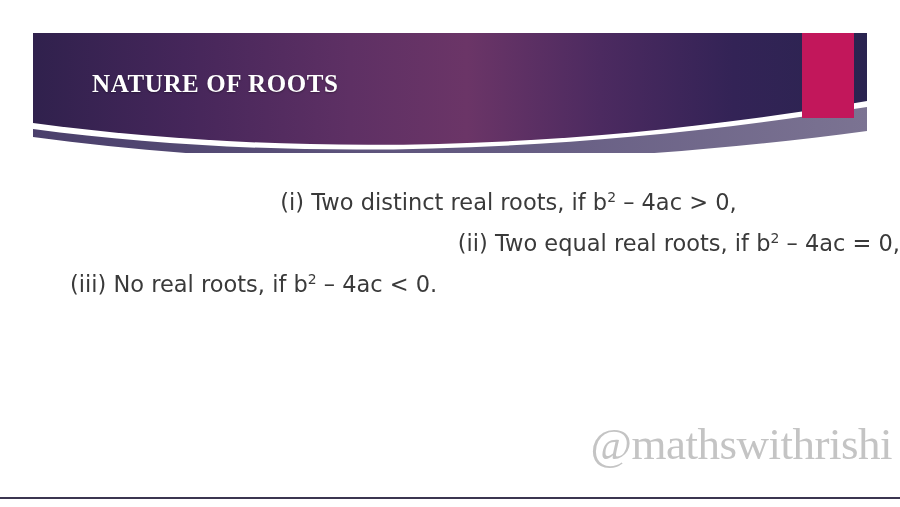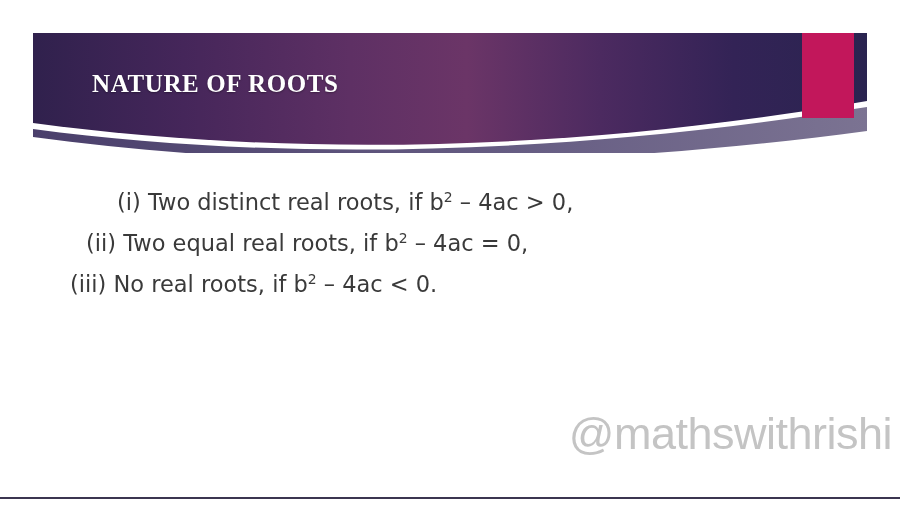--- a/index.html
+++ b/index.html
@@ -73,30 +73,30 @@
     line-height: 41px;
     height: 41px;
     white-space: nowrap;
   }
   .body-line sup {
     font-size: 0.62em;
     vertical-align: super;
     line-height: 0;
   }
   #line-intro  { padding-left: 91px; }
-  #line-i      { padding-left: 117px; }
-  #line-ii     { padding-left: 86px; }
+  #line-i      { padding-left: 117px; text-align: center; }
+  #line-ii     { padding-left: 86px; text-align: right; }
   #line-iii    { padding-left: 70px; }
 
   
   #watermark {
     position: absolute;
     right: 8px;
-    top: 408px;
-    font-family: Liberation Sans, sans-serif;
+    top: 418px;
+    font-family: Liberation Serif, serif;
     font-size: 45px;
     color: #c4c4c4;
     letter-spacing: -0.5px;
     white-space: nowrap;
   }
 
   
   #bottom-rule {
     position: absolute;
     left: 0;

